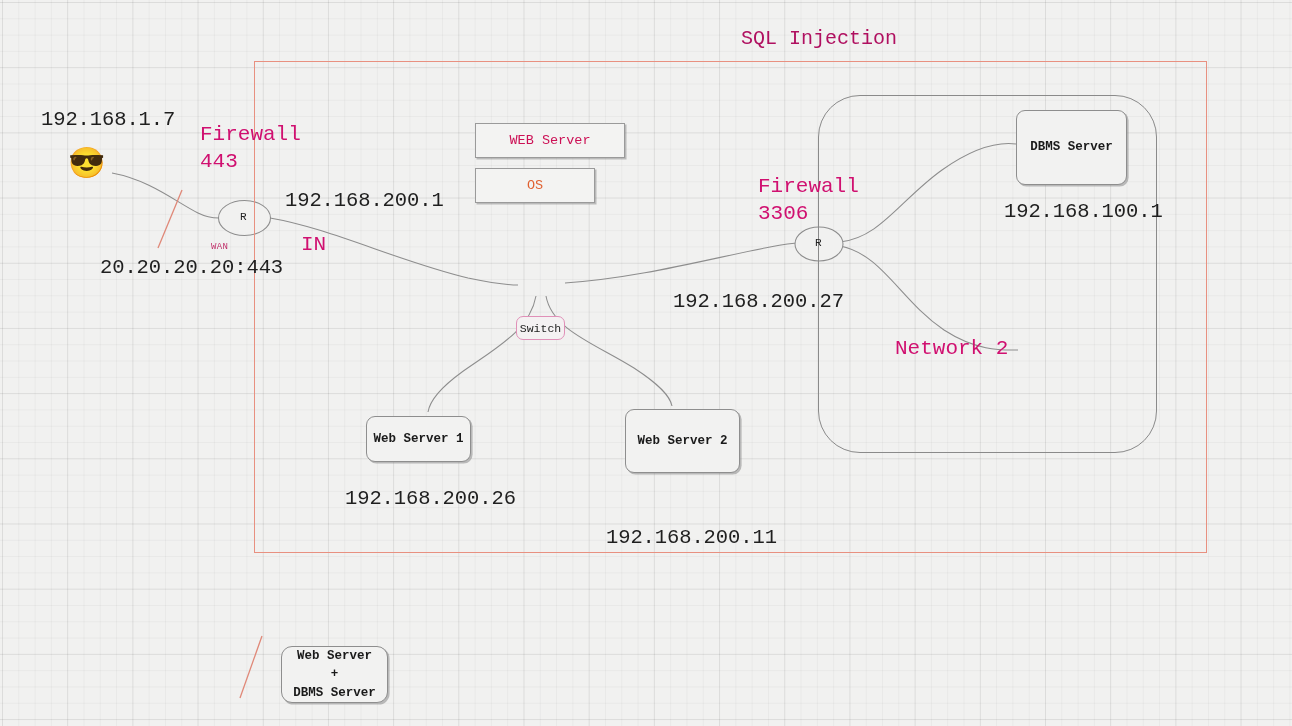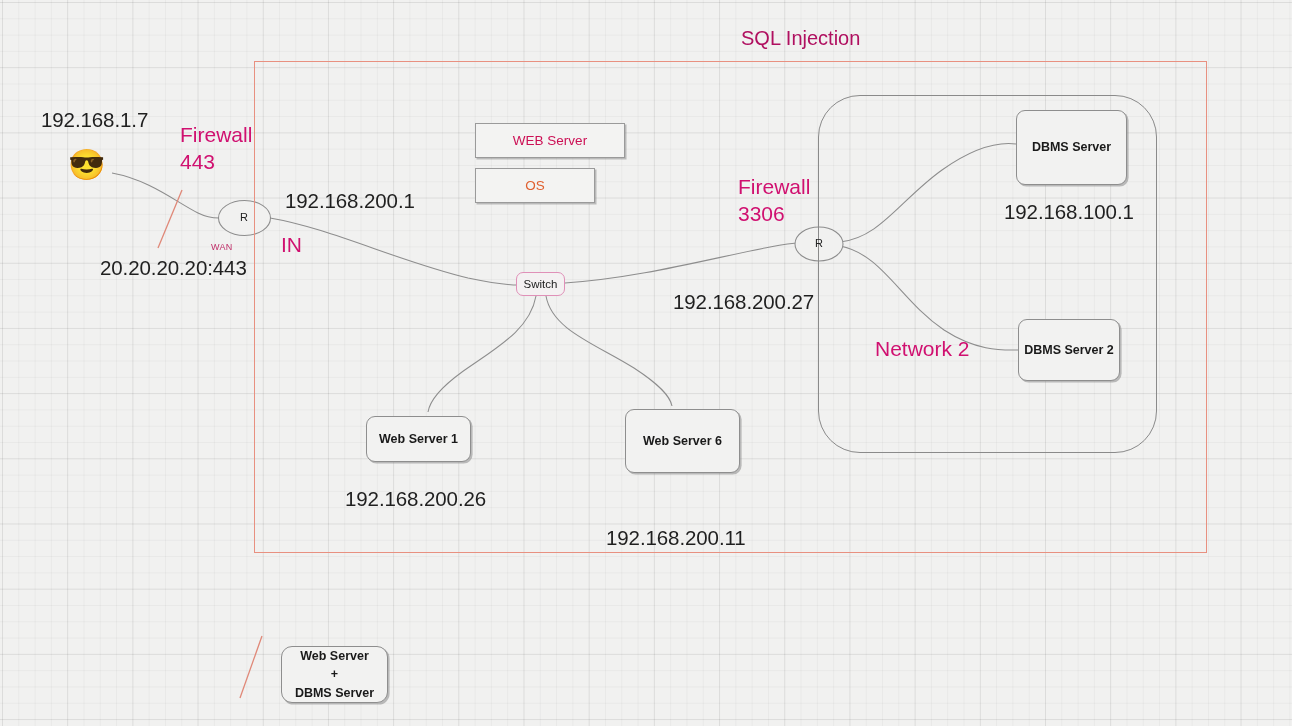--- a/index.html
+++ b/index.html
@@ -13,21 +13,21 @@
     height: 726px;
     overflow: hidden;
     background-color: #f1f1f0;
     background-image:
       linear-gradient(to right, rgba(0,0,0,0.035) 1px, transparent 1px),
       linear-gradient(to bottom, rgba(0,0,0,0.035) 1px, transparent 1px),
       linear-gradient(to right, rgba(0,0,0,0.055) 1px, transparent 1px),
       linear-gradient(to bottom, rgba(0,0,0,0.055) 1px, transparent 1px);
     background-size: 16.3px 16.3px, 16.3px 16.3px, 65.2px 65.2px, 65.2px 65.2px;
     background-position: 2px 2px, 2px 2px, 2px 2px, 2px 2px;
-    font-family: Liberation Sans, sans-serif;
+    font-family: Liberation Mono, monospace;
   }
   #wires {
     position: absolute;
     left: 0; top: 0;
     width: 1292px;
     height: 726px;
     pointer-events: none;
   }
   .abs { position: absolute; }
 
@@ -36,20 +36,21 @@
     font-size: 20.5px;
     color: #1f1f1f;
     white-space: nowrap;
     letter-spacing: -0.1px;
     text-align: center;
   }
   .accent-label {
     font-size: 21px;
     color: #d01070;
     white-space: nowrap;
+    margin-left: 20px;
   }
   .title-label {
     font-size: 20px;
     color: #b01060;
     white-space: nowrap;
   }
   .tiny-label {
     font-size: 9px;
     color: #c0306a;
     letter-spacing: 0.3px;
@@ -91,20 +92,21 @@
     position: absolute;
     box-sizing: border-box;
     border: 1.3px solid #e090b8;
     border-radius: 7px;
     background: #f4f1f2;
     display: flex;
     align-items: center;
     justify-content: center;
     font-size: 11.5px;
     color: #222;
+    margin-top: 44px;
   }
   .legend-box {
     position: absolute;
     box-sizing: border-box;
     border: 1.1px solid #8e8e8e;
     border-radius: 11px;
     background: #f2f2f1;
     display: flex;
     flex-direction: column;
     align-items: center;
@@ -183,35 +185,34 @@
   <div class="abs accent-label" style="left:281px; top:233px;">IN</div>
 
   <div class="stack-box" style="left:475px; top:123px; width:150px; height:35px; color:#cc1055;">WEB Server</div>
   <div class="stack-box" style="left:475px; top:168px; width:120px; height:35px; color:#e06030;">OS</div>
 
   <div class="switch-box" style="left:516px; top:272px; width:49px; height:24px;">Switch</div>
 
   <div class="node-box" style="left:366px; top:416px; width:105px; height:46px;">Web Server 1</div>
   <div class="abs ip-label" style="left:345px; top:487px;">192.168.200.26</div>
 
-  <div class="node-box" style="left:625px; top:409px; width:115px; height:64px;">Web Server 6</div>
+  <div class="node-box" style="left:625px; top:409px; width:115px; height:64px;">Web Server 2</div>
   <div class="abs ip-label" style="left:606px; top:492px;margin-top:34px;">192.168.200.11</div>
 
   <div class="abs accent-label" style="left:738px; top:175px;">Firewall</div>
   <div class="abs accent-label" style="left:738px; top:202px;">3306</div>
 
   <div class="abs" style="left:815px; top:237px; font-size:11px; color:#222;">R</div>
   <div class="abs ip-label" style="left:673px; top:290px;">192.168.200.27</div>
 
   <div class="abs accent-label" style="left:875px; top:337px;">Network 2</div>
 
   <div class="node-box" style="left:1016px; top:110px; width:111px; height:75px;">DBMS Server</div>
   <div class="abs ip-label" style="left:1004px; top:200px;">192.168.100.1</div>
 
-  <div class="node-box" style="left:1018px; top:319px; width:102px; height:62px;">DBMS Server 2</div>
 
   <div class="legend-box" style="left:281px; top:646px; width:107px; height:57px;">
     <span>Web Server</span>
     <span>+</span>
     <span>DBMS Server</span>
   </div>
 
 </div>
 
 </body></html>

